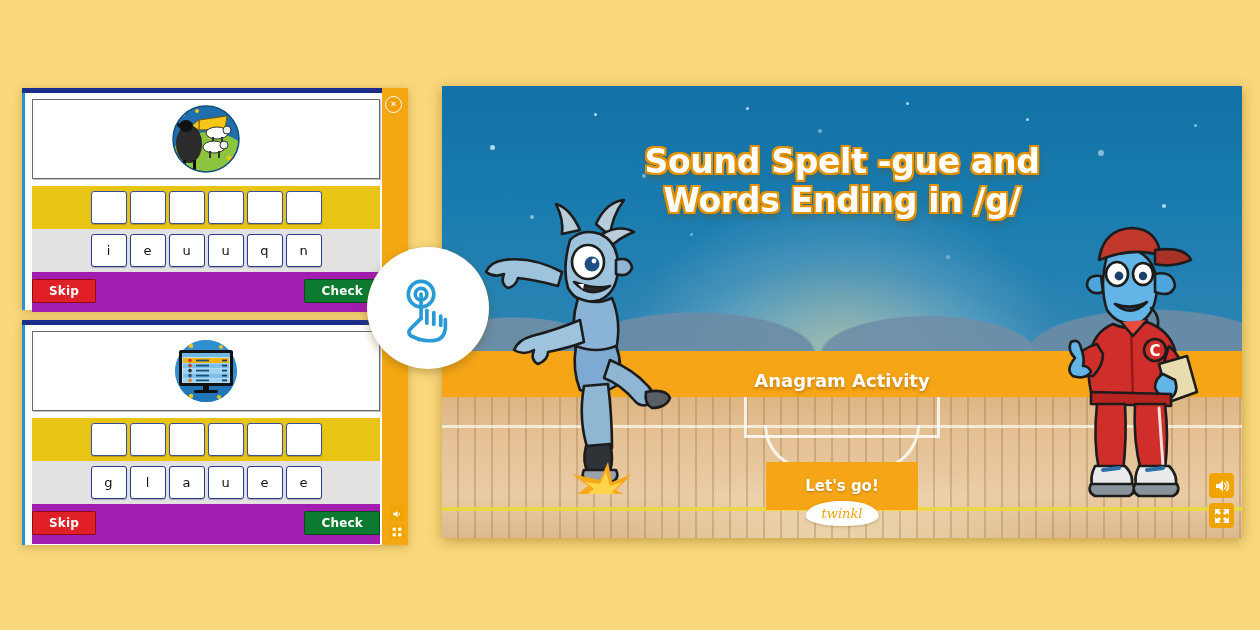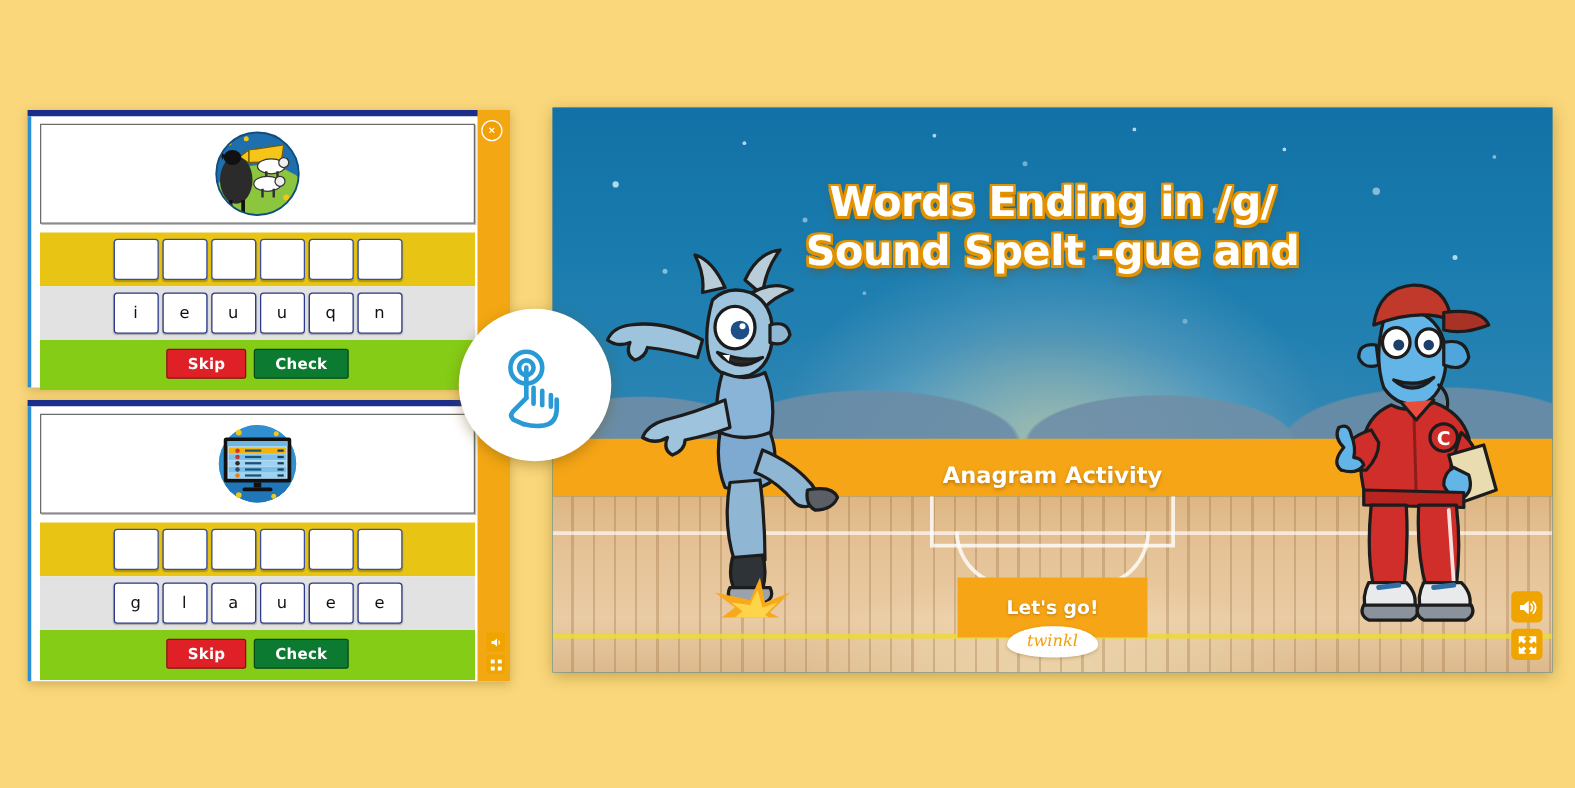--- a/index.html
+++ b/index.html
@@ -46,22 +46,22 @@
     background:#fff;
     border:1px solid #2b3a8c;
     border-radius:3px;
     display:flex;align-items:center;justify-content:center;
     font-size:13px;color:#111;
     font-family:"DejaVu Sans", sans-serif;
     box-shadow:0 1px 1px rgba(0,0,0,.25);
   }
   .tile.empty{border-color:#3a4ea0;}
   .btn-row{
-    background:#84cc16;
-    display:flex;justify-content:center;gap:6px;
+    background:#a21caf;
+    display:flex;justify-content:space-between;gap:6px;
     padding:7px 0 9px 0;
   }
   .gbtn{
     border:1px solid #111;
     color:#fff;font-weight:bold;font-size:12px;
     padding:4px 16px;border-radius:2px;
     font-family:"DejaVu Sans", sans-serif;
     cursor:pointer;letter-spacing:.2px;
   }
   .gbtn.skip{background:#e02027;border-color:#8e0d12;}
@@ -438,22 +438,22 @@
         <div class="star" style="left:90%;top:44%;width:4px;height:4px;"></div>
         <div class="star" style="left:94%;top:14%;width:3px;height:3px;opacity:.6;"></div>
         <div class="star" style="left:54%;top:44%;width:4px;height:4px;opacity:.45;"></div>
         <div class="star" style="left:31%;top:55%;width:3px;height:3px;opacity:.5;"></div>
         <div class="star" style="left:86%;top:58%;width:5px;height:5px;opacity:.45;"></div>
         <div class="star" style="left:63%;top:63%;width:4px;height:4px;opacity:.4;"></div>
       </div>
     </div>
 
     <div class="title-wrap">
+      <div class="title-line">Sound Spelt -gue and</div>
       <div class="title-line">Words Ending in /g/</div>
-      <div class="title-line">Sound Spelt -gue and</div>
     </div>
 
     <div class="orange-band">
       <span class="band-label">Anagram Activity</span>
     </div>
 
     <div class="floor">
       <div class="planks"></div>
       <div class="court-line" style="top:28px;"></div>
       <div class="court-box"></div>

